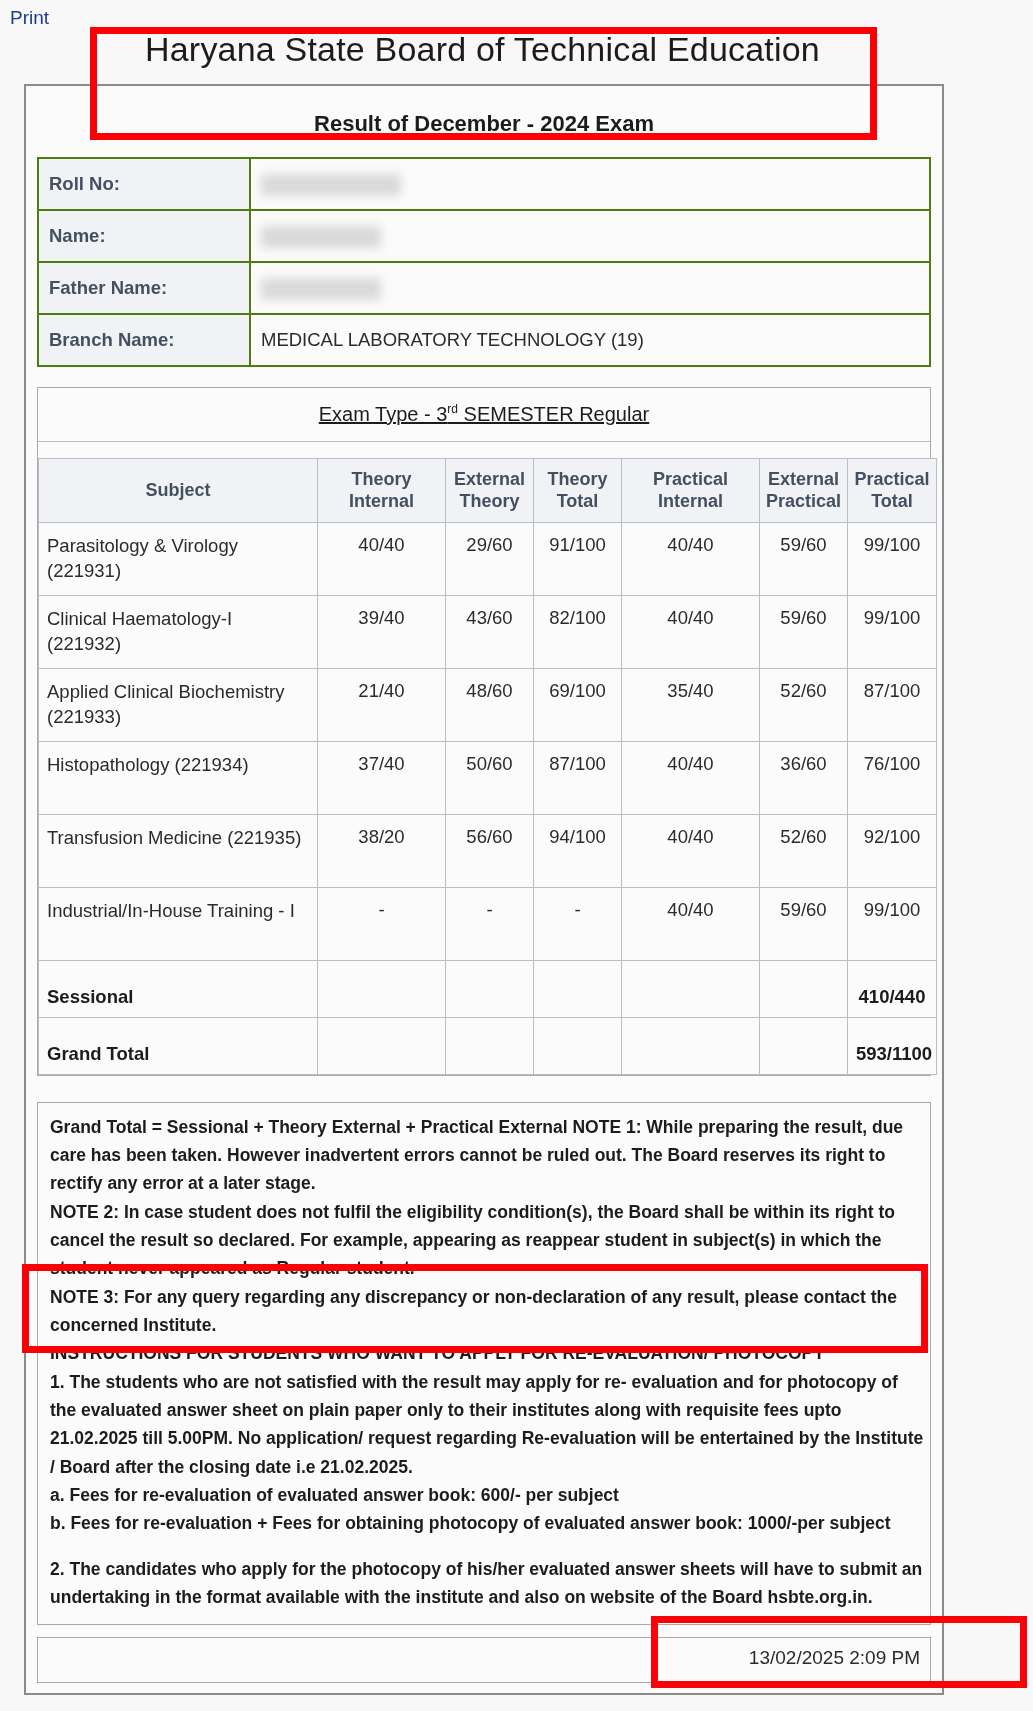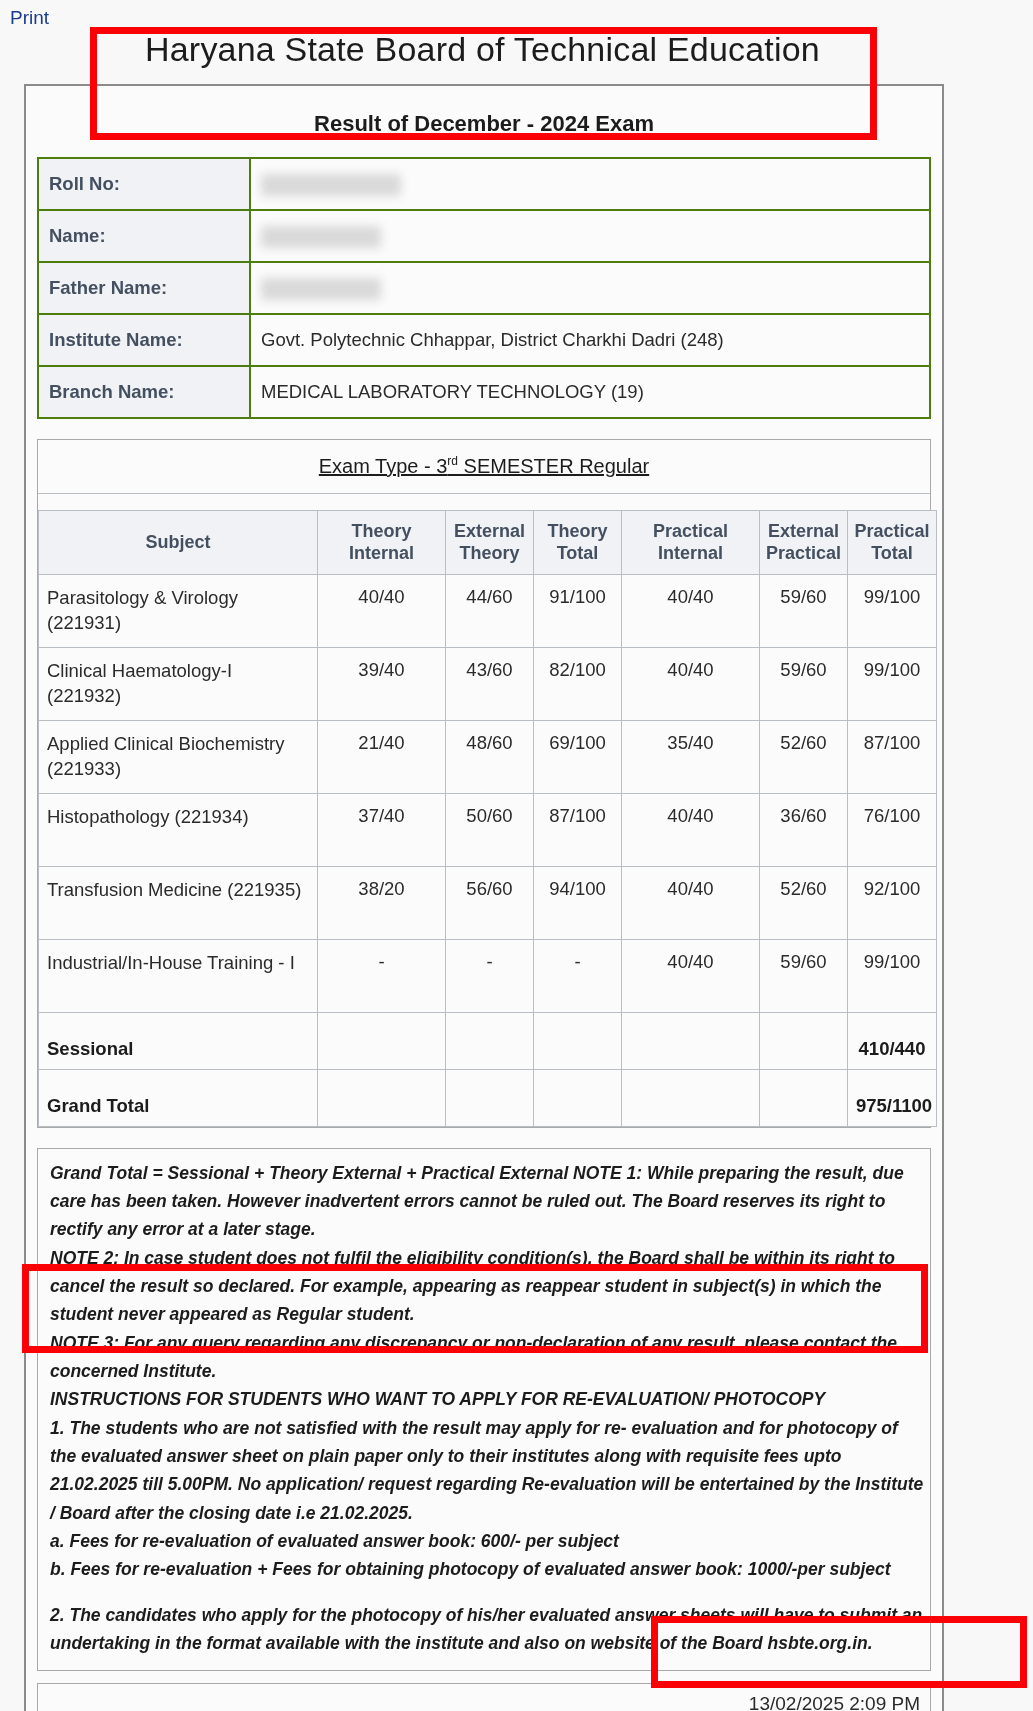--- a/index.html
+++ b/index.html
@@ -142,25 +142,24 @@
   .marks-table td.tot-val {
     font-weight: bold;
     color: #1c1c1c;
     text-align: center;
     vertical-align: middle;
   }
   .marks-table tr.total-row td { height: 24px; padding-top:24px; padding-bottom:8px; }
 
   
   .notes {
-    margin-top: 20px;
+    margin-top: 26px;
     border: 1px solid #a9a9a9;
     background: #fbfbfb;
     padding: 10px 4px 12px 12px;
-    font-style: italic;
   }
   .notes p {
     margin: 0;
     font-size: 17.5px;
     font-weight: bold;
     color: #1c1c1c;
     line-height: 1.62;
   }
   .notes p.gap { margin-top: 17px; }
 
@@ -211,24 +210,20 @@
             <td class="lbl">Roll No:</td>
             <td class="val"><span class="redacted" style="width: 140px;"></span></td>
           </tr>
           <tr>
             <td class="lbl">Name:</td>
             <td class="val"><span class="redacted" style="width: 120px;"></span></td>
           </tr>
           <tr>
             <td class="lbl">Father Name:</td>
             <td class="val"><span class="redacted" style="width: 120px;"></span></td>
-          </tr>
-          <tr>
-            <td class="lbl">Institute Name:</td>
-            <td class="val">Govt. Polytechnic Chhappar, District Charkhi Dadri (248)</td>
           </tr>
           <tr>
             <td class="lbl">Branch Name:</td>
             <td class="val">MEDICAL LABORATORY TECHNOLOGY (19)</td>
           </tr>
         </tbody>
     </table>
 
     <div class="marks-wrap">
       <div class="exam-type">
@@ -252,21 +247,21 @@
               <th>Theory Total</th>
               <th>Practical Internal</th>
               <th>External Practical</th>
               <th>Practical Total</th>
             </tr>
           </thead>
         <tbody id="marks-body">
             <tr>
               <td class="subj">Parasitology &amp; Virology (221931)</td>
               <td class="num">40/40</td>
-              <td class="num">44/60</td>
+              <td class="num">29/60</td>
               <td class="num">91/100</td>
               <td class="num">40/40</td>
               <td class="num">59/60</td>
               <td class="num">99/100</td>
             </tr>
             <tr>
               <td class="subj">Clinical Haematology-I (221932)</td>
               <td class="num">39/40</td>
               <td class="num">43/60</td>
               <td class="num">82/100</td>
@@ -319,21 +314,21 @@
               <td></td>
               <td class="tot-val">410/440</td>
             </tr>
             <tr class="total-row">
               <td class="tot-lbl">Grand Total</td>
               <td></td>
               <td></td>
               <td></td>
               <td></td>
               <td></td>
-              <td class="tot-val">975/1100</td>
+              <td class="tot-val">593/1100</td>
             </tr>
           </tbody>
       </table>
     </div>
 
     <div class="notes">
       <p>Grand Total = Sessional + Theory External + Practical External NOTE 1: While preparing the result, due care has been taken. However inadvertent errors cannot be ruled out. The Board reserves its right to rectify any error at a later stage.</p>
       <p>NOTE 2: In case student does not fulfil the eligibility condition(s), the Board shall be within its right to cancel the result so declared. For example, appearing as reappear student in subject(s) in which the student never appeared as Regular student.</p>
       <p>NOTE 3: For any query regarding any discrepancy or non-declaration of any result, please contact the concerned Institute.</p>
       <p>INSTRUCTIONS FOR STUDENTS WHO WANT TO APPLY FOR RE-EVALUATION/ PHOTOCOPY</p>

